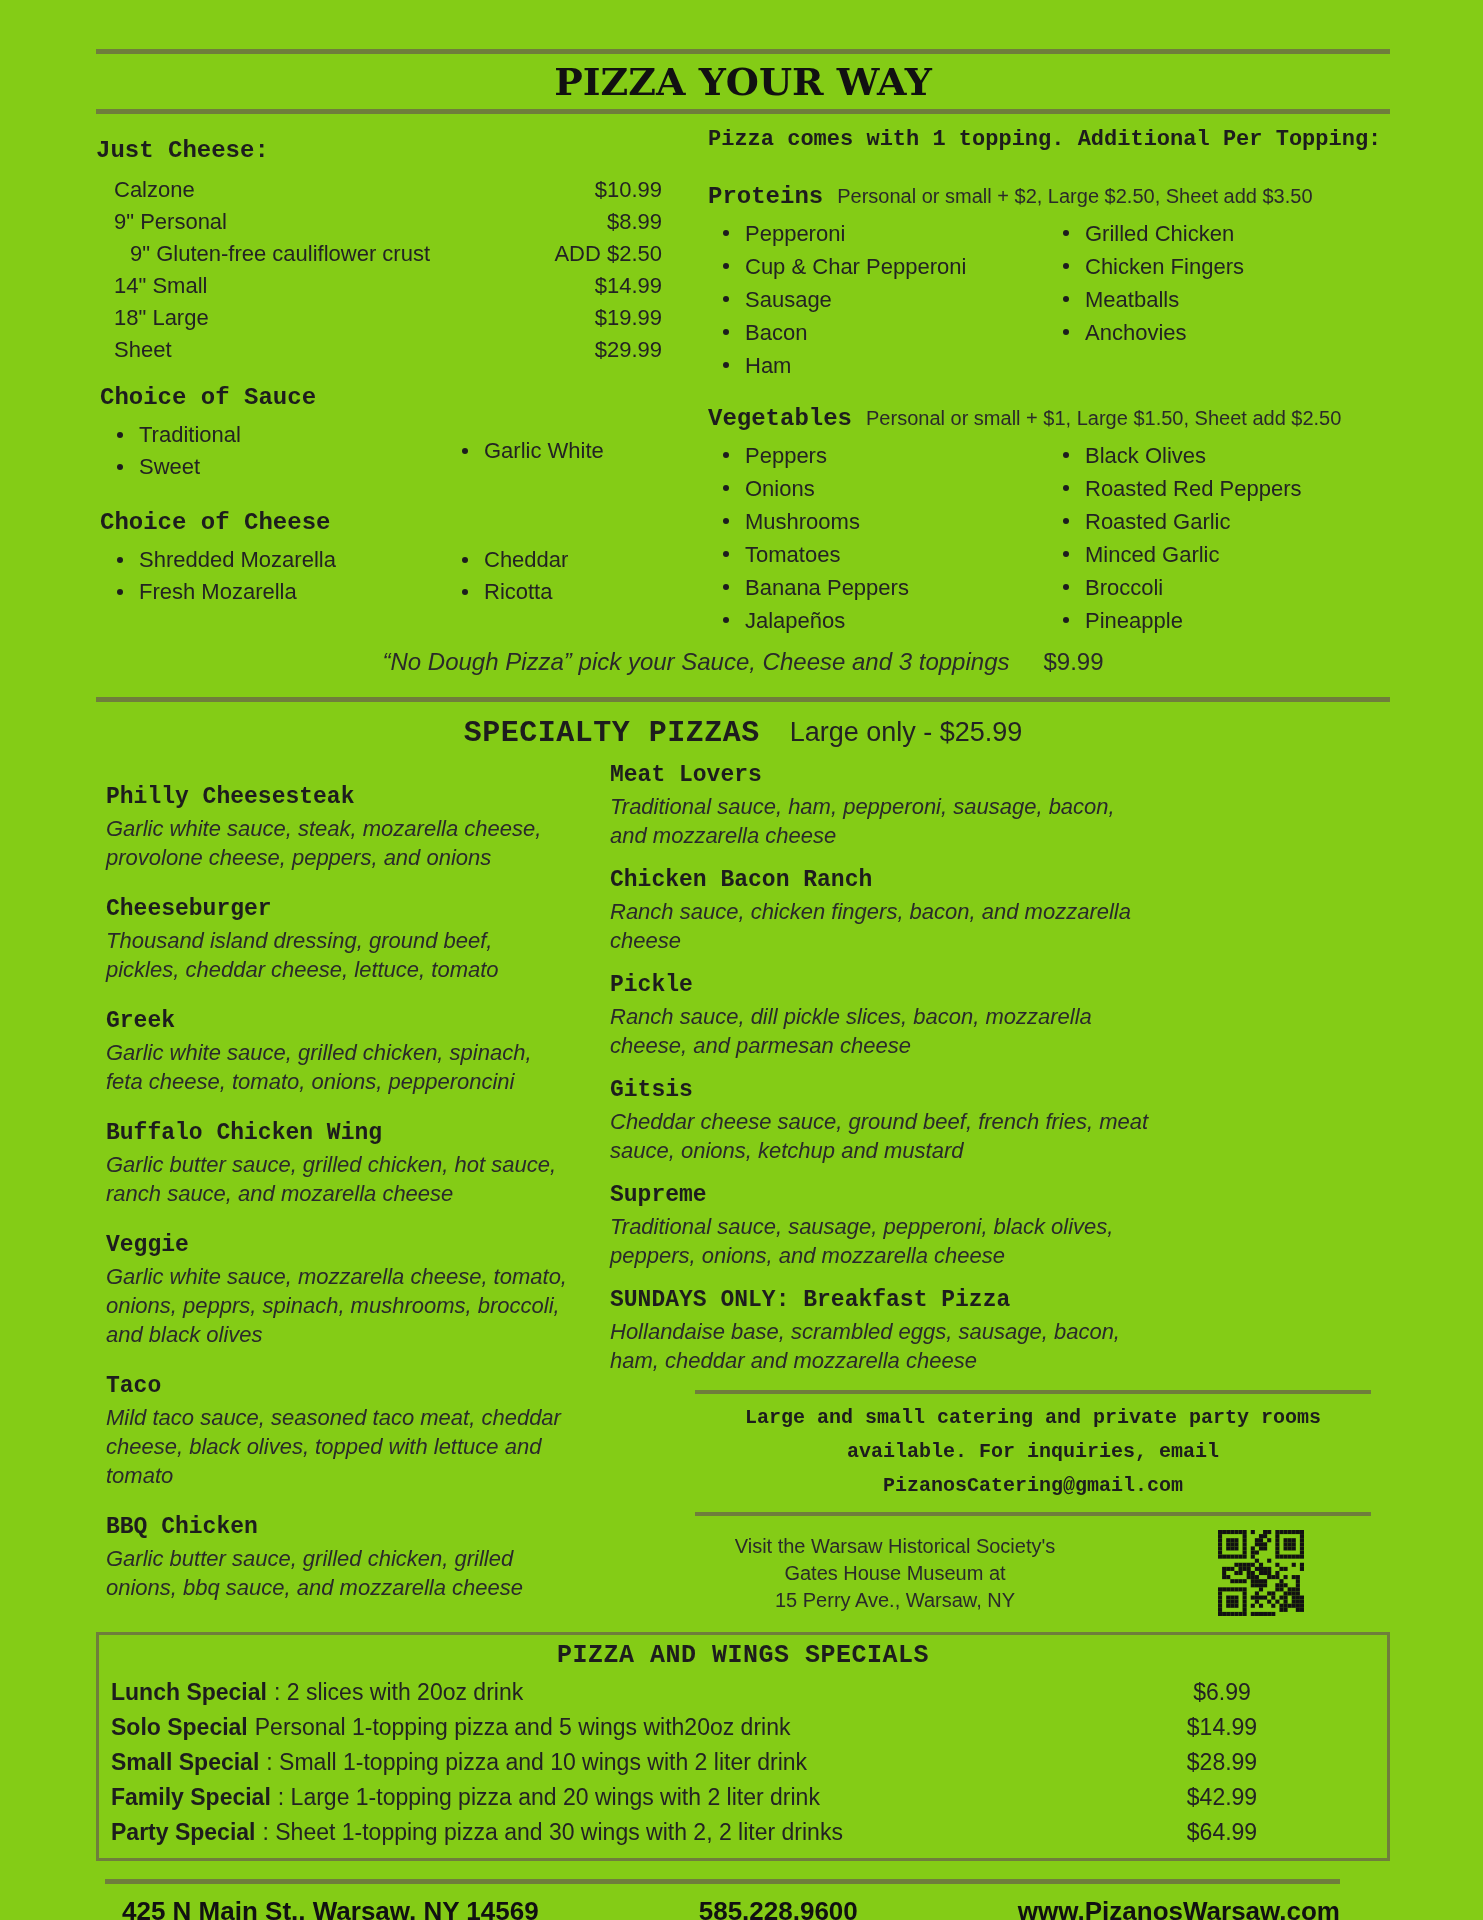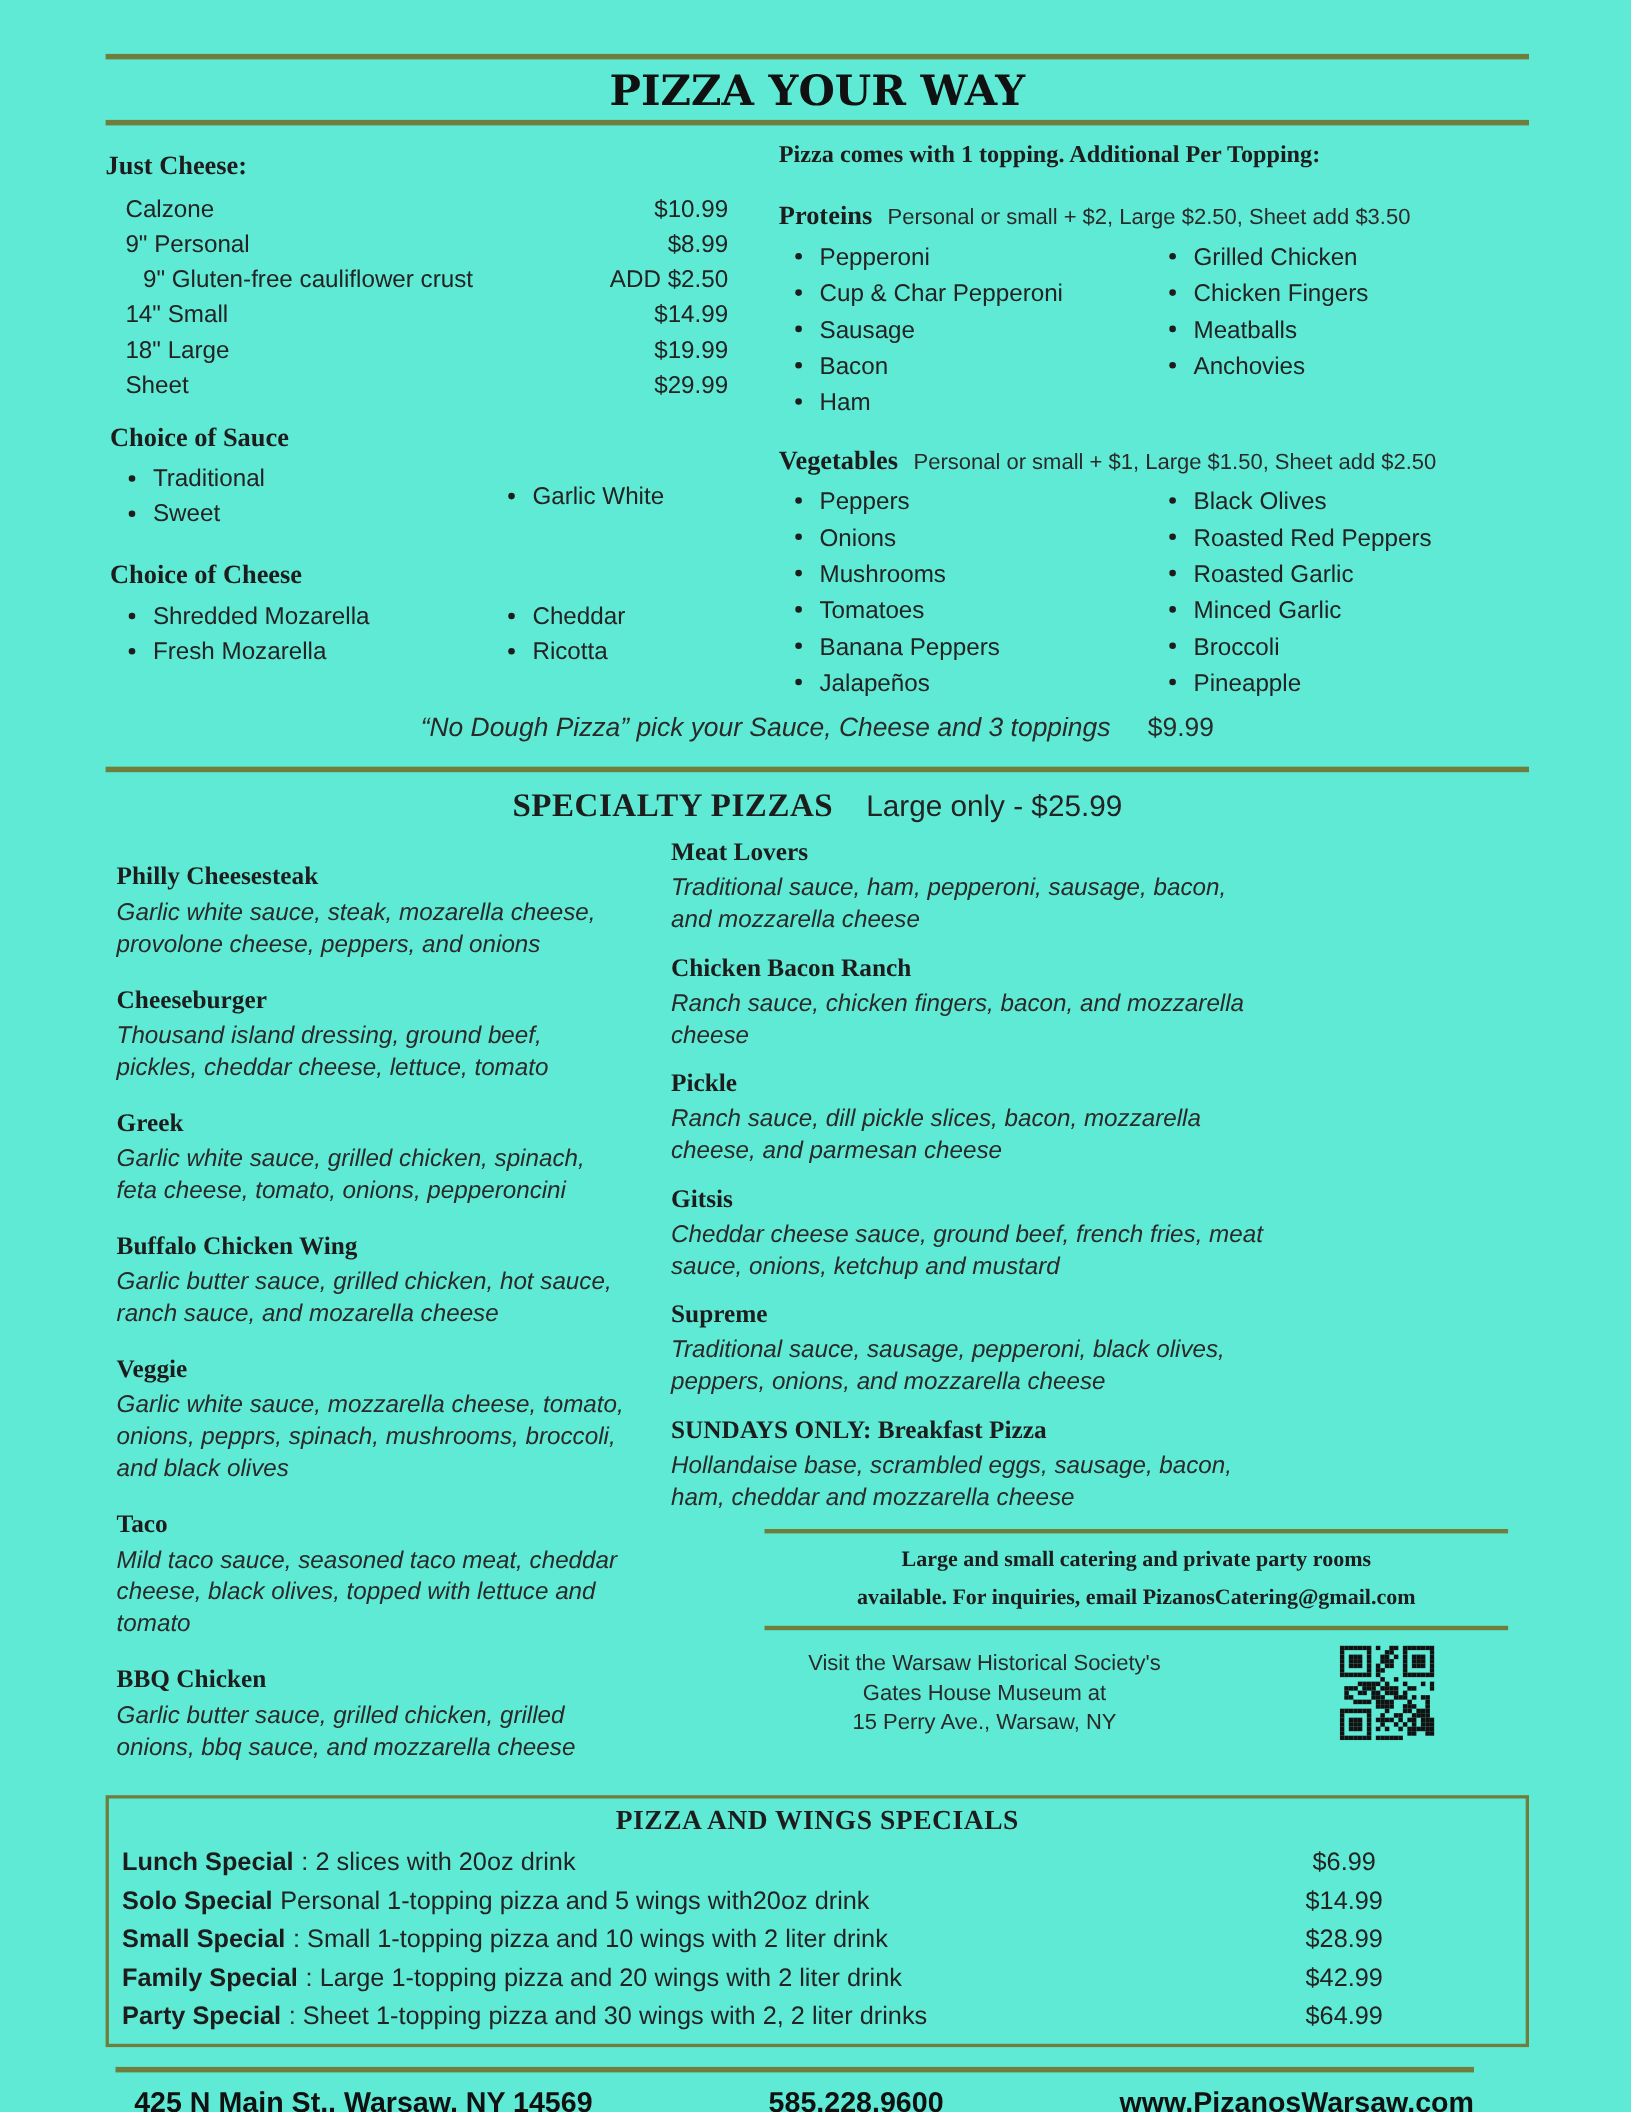--- a/index.html
+++ b/index.html
@@ -1,19 +1,19 @@
 <!DOCTYPE html>
 <html style="--green: #6f7e3c;"><head>
 <meta charset="utf-8">
 <style>
   :root { --green:#6f7e3c; --ink:#1d1d1d; }
   * { margin:0; padding:0; box-sizing:border-box; }
   body { background:#ffffff; font-family:"Liberation Sans","DejaVu Sans",sans-serif; color:#232323; }
-  .page { position:relative; width:1483px; height:1920px; background:#5eead4; padding:49px 93px 0 96px; overflow:hidden; }
-  .slab { font-family:Liberation Serif, serif; font-weight:700; color:var(--ink); }
+  .page { position:relative; width:1483px; height:1920px; background:#84cc16; padding:49px 93px 0 96px; overflow:hidden; }
+  .slab { font-family:Liberation Mono, monospace; font-weight:700; color:var(--ink); }
   .rule { height:5px; background:var(--green); }
   .title { font-family:"DejaVu Serif","Liberation Serif",serif; font-weight:700; font-size:38px; line-height:46px; text-align:center; margin:5px 0 4px; color:#111; }
   
   .top-section { display:flex; margin-top:11px; }
   .col-left { width:566px; flex:none; }
   .col-right { flex:1; margin-left:46px; min-width:0; }
   .h2 { font-size:24px; line-height:30px; }
   .col-left .h2.first { margin-top:11px; }
   .price-list { margin-top:8px; }
   .price-row { display:flex; line-height:32px; font-size:22px; }

